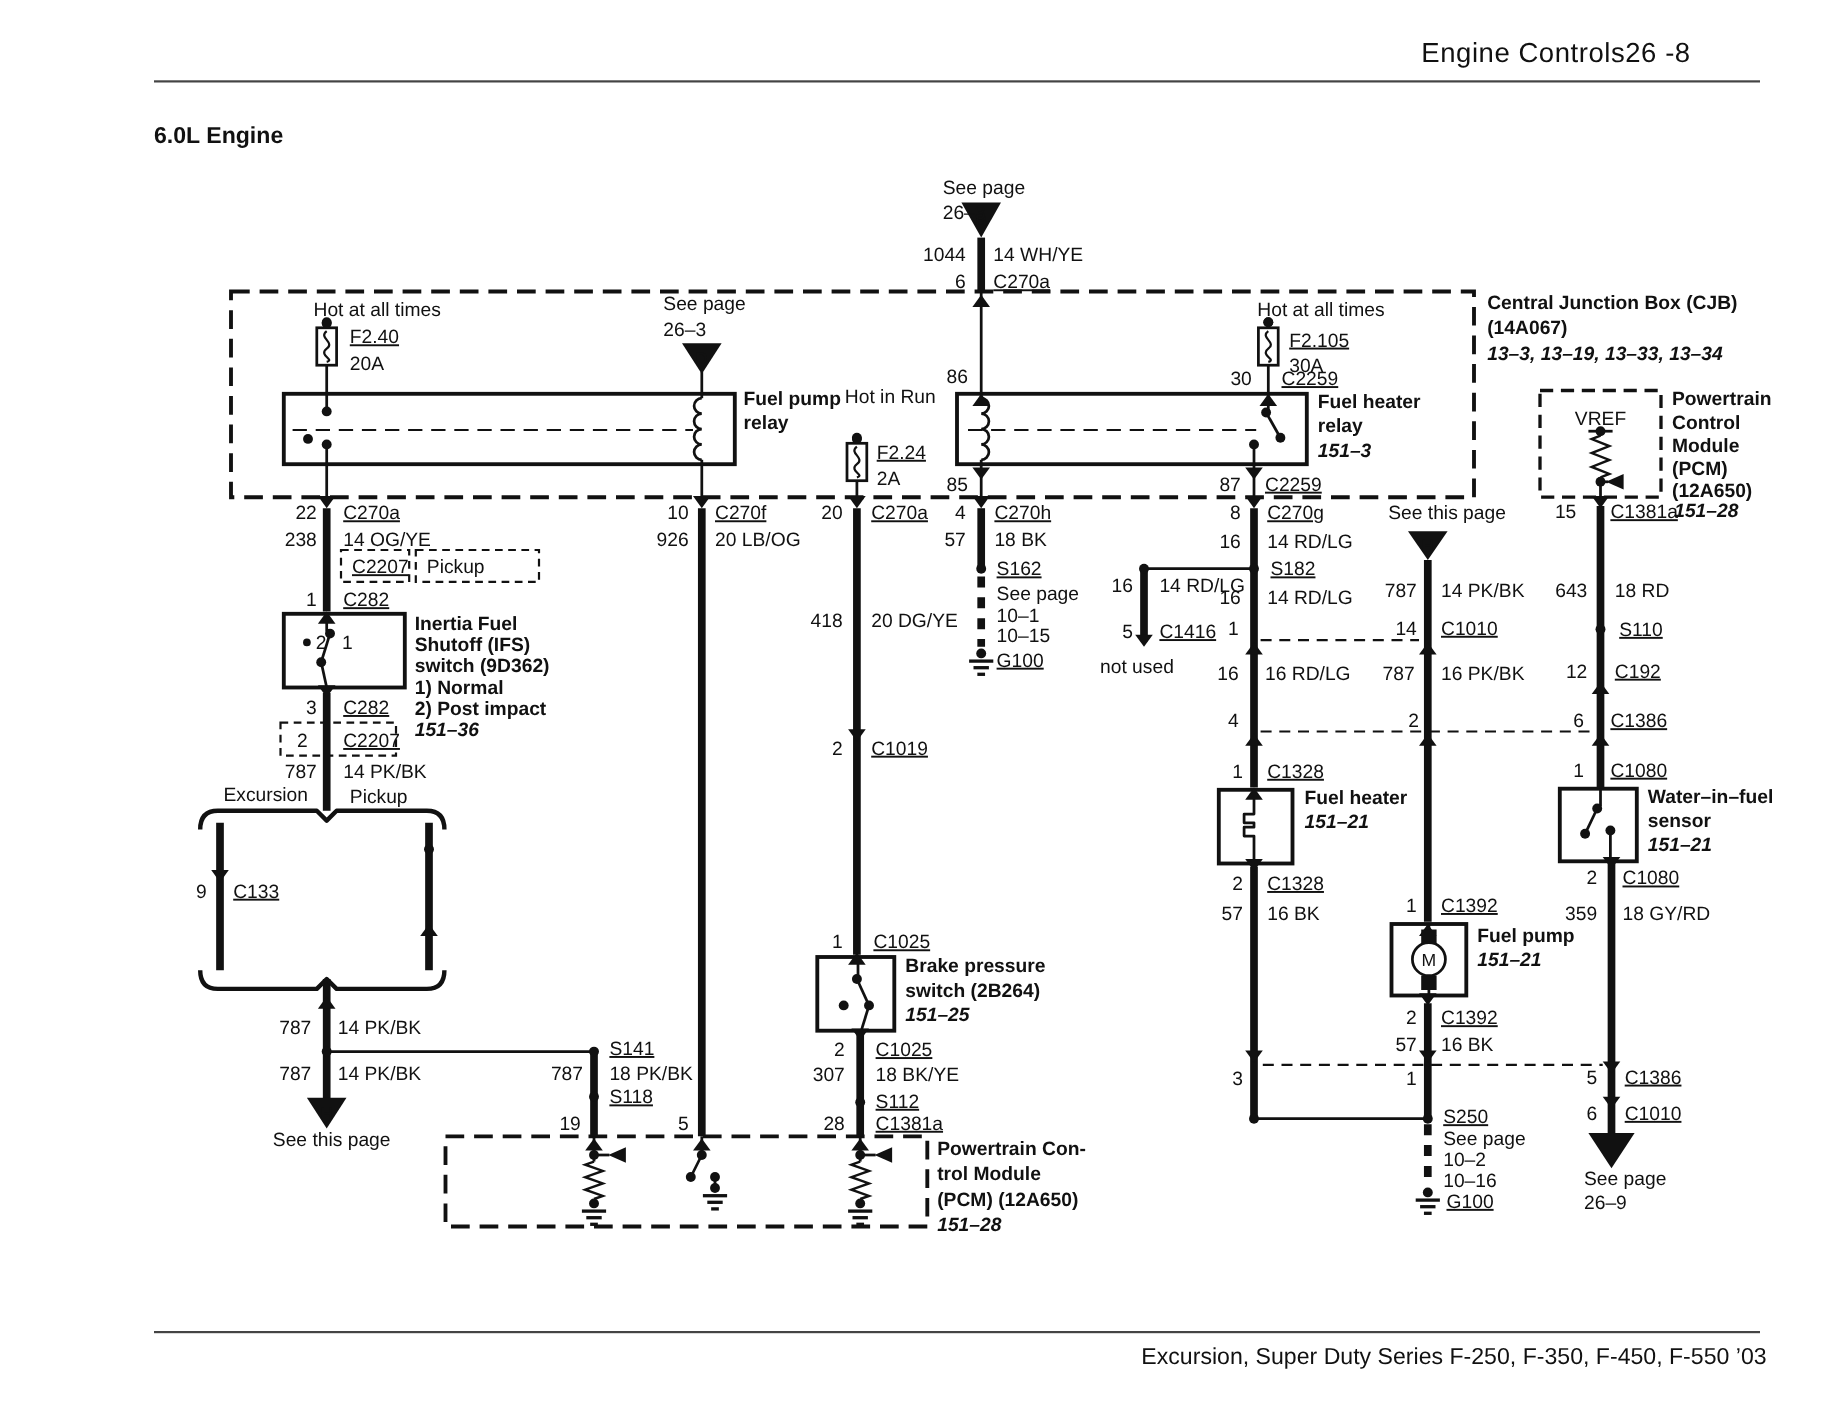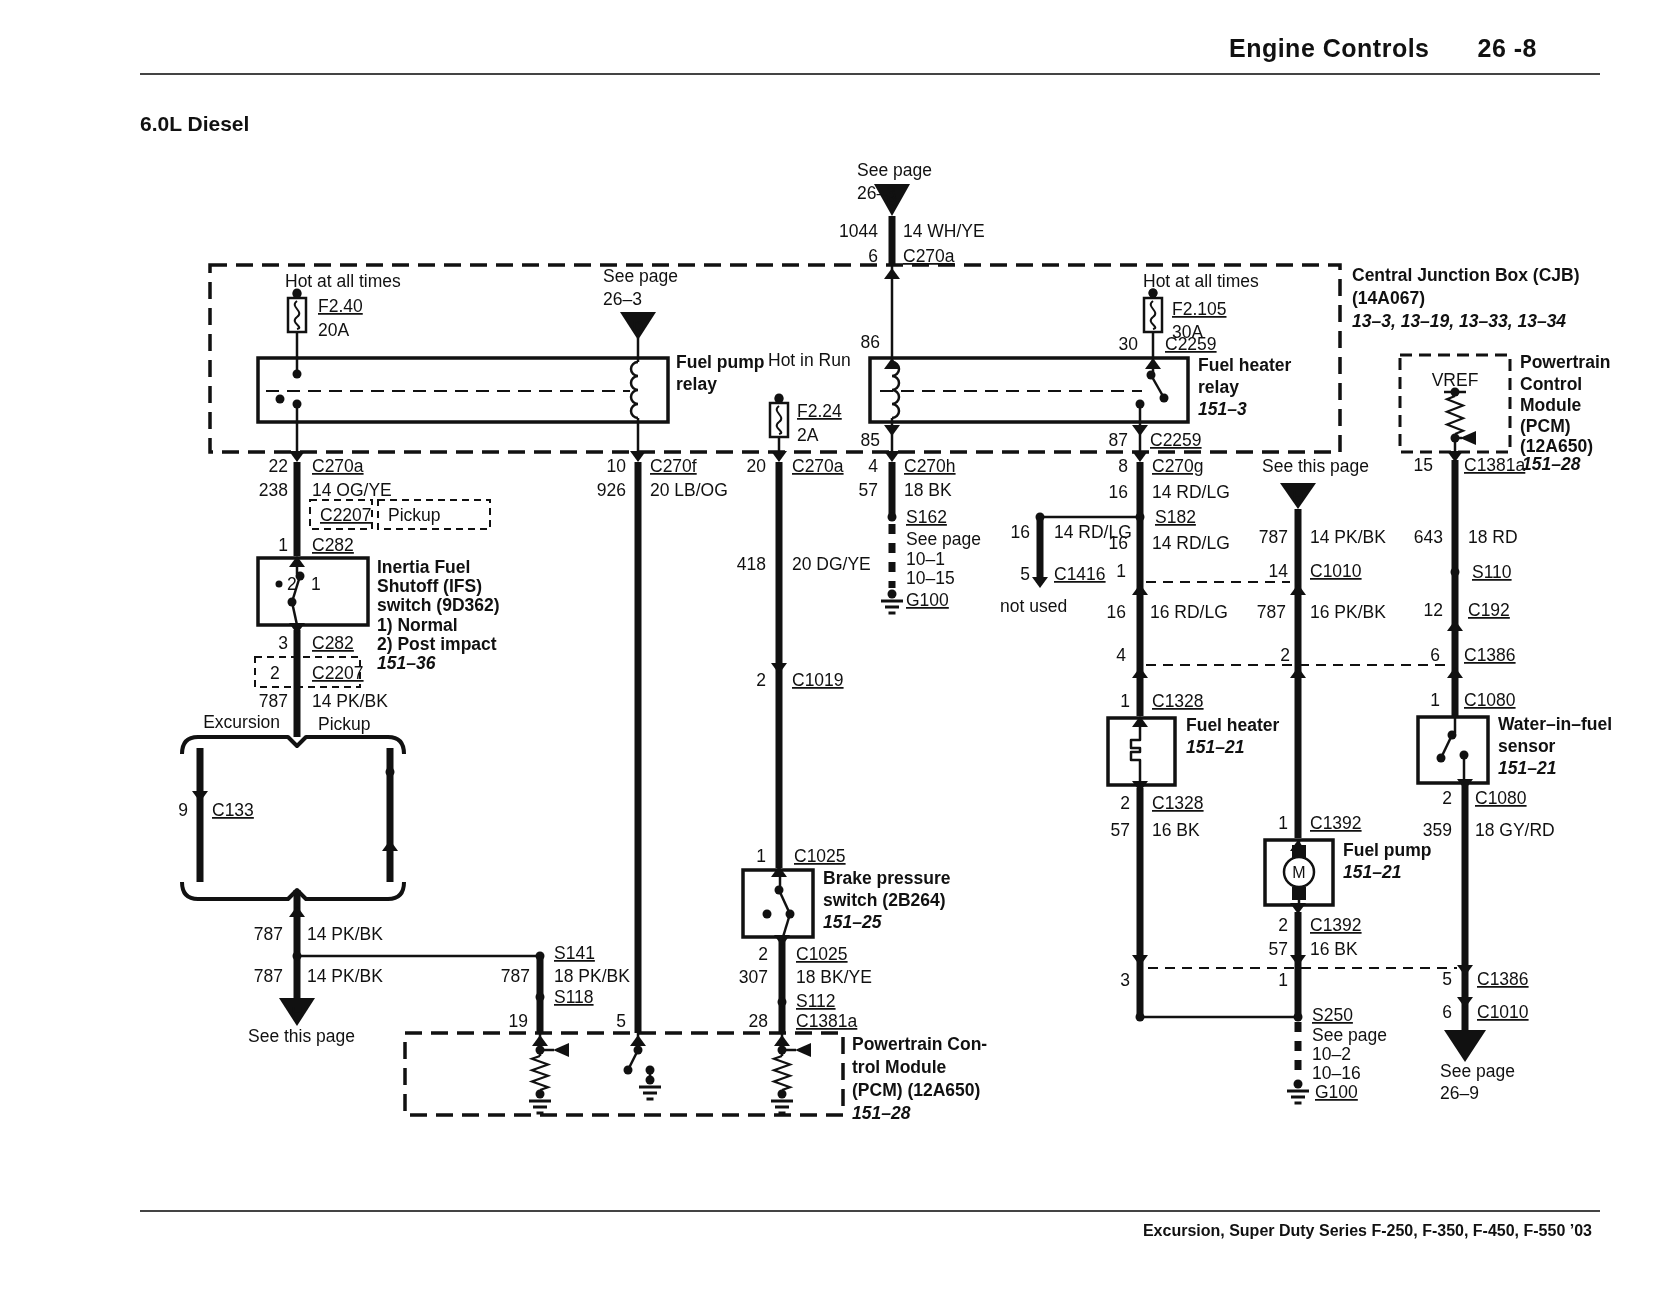--- a/index.html
+++ b/index.html
@@ -1,37 +1,37 @@
 <!DOCTYPE html>
 <html><head>
 <meta charset="utf-8">
 <style>
   html,body{margin:0;padding:0;background:#f2f2f2;}
   .page{position:relative;width:1674px;height:1293px;background:#ffffff;overflow:hidden;
         font-family:"Liberation Sans",sans-serif;color:#111;}
-  .hdr{position:absolute;top:34px;right:137px;display:flex;gap:48px;align-items:baseline;
-       font-size:25px;font-weight:bold;letter-spacing:0.5px;}
+  .hdr{position:absolute;top:34px;right:137px;display:flex;align-items:baseline;
+       font-size:25px;font-weight:normal;letter-spacing:0.5px;}
   .rule{position:absolute;left:140px;width:1460px;border-top:2px solid #444;}
   .hdr-rule{top:73px;}
   .ftr-rule{top:1210px;}
   .subtitle{position:absolute;top:112px;left:140px;font-size:21px;font-weight:bold;}
-  .ftr{position:absolute;top:1222px;right:82px;font-size:16px;font-weight:bold;}
+  .ftr{position:absolute;top:1222px;right:68px;font-size:21px;}
   svg.diagram{position:absolute;left:0;top:0;width:1674px;height:1293px;}
   svg.diagram text{font-family:"Liberation Sans",sans-serif;fill:#111;}
 </style>
 </head>
 <body>
 
 <div class="page">
   <div class="hdr">
     <span>Engine Controls</span>
     <span>26 -8</span>
   </div>
   <div class="rule hdr-rule"></div>
-  <div class="subtitle">6.0L Diesel</div>
+  <div class="subtitle">6.0L Engine</div>
 
   <svg class="diagram" viewBox="0 0 1674 1293" xmlns="http://www.w3.org/2000/svg">
       <rect x="210" y="265" width="1130" height="187" fill="none" stroke="#111" stroke-width="3.5" stroke-dasharray="17,9"></rect>
       <rect x="1400" y="355" width="110" height="97" fill="none" stroke="#111" stroke-width="3" stroke-dasharray="12,7"></rect>
       <rect x="405" y="1033" width="438" height="82" fill="none" stroke="#111" stroke-width="3.5" stroke-dasharray="17,9"></rect>
       <rect x="258" y="358" width="410" height="64" fill="none" stroke="#111" stroke-width="3.5"></rect>
       <rect x="870" y="358" width="318" height="64" fill="none" stroke="#111" stroke-width="3.5"></rect>
       <rect x="258" y="558" width="110" height="67" fill="none" stroke="#111" stroke-width="3.5"></rect>
       <rect x="743" y="870" width="70" height="67" fill="none" stroke="#111" stroke-width="3.5"></rect>
       <rect x="1108" y="718" width="67" height="67" fill="none" stroke="#111" stroke-width="3.5"></rect>

